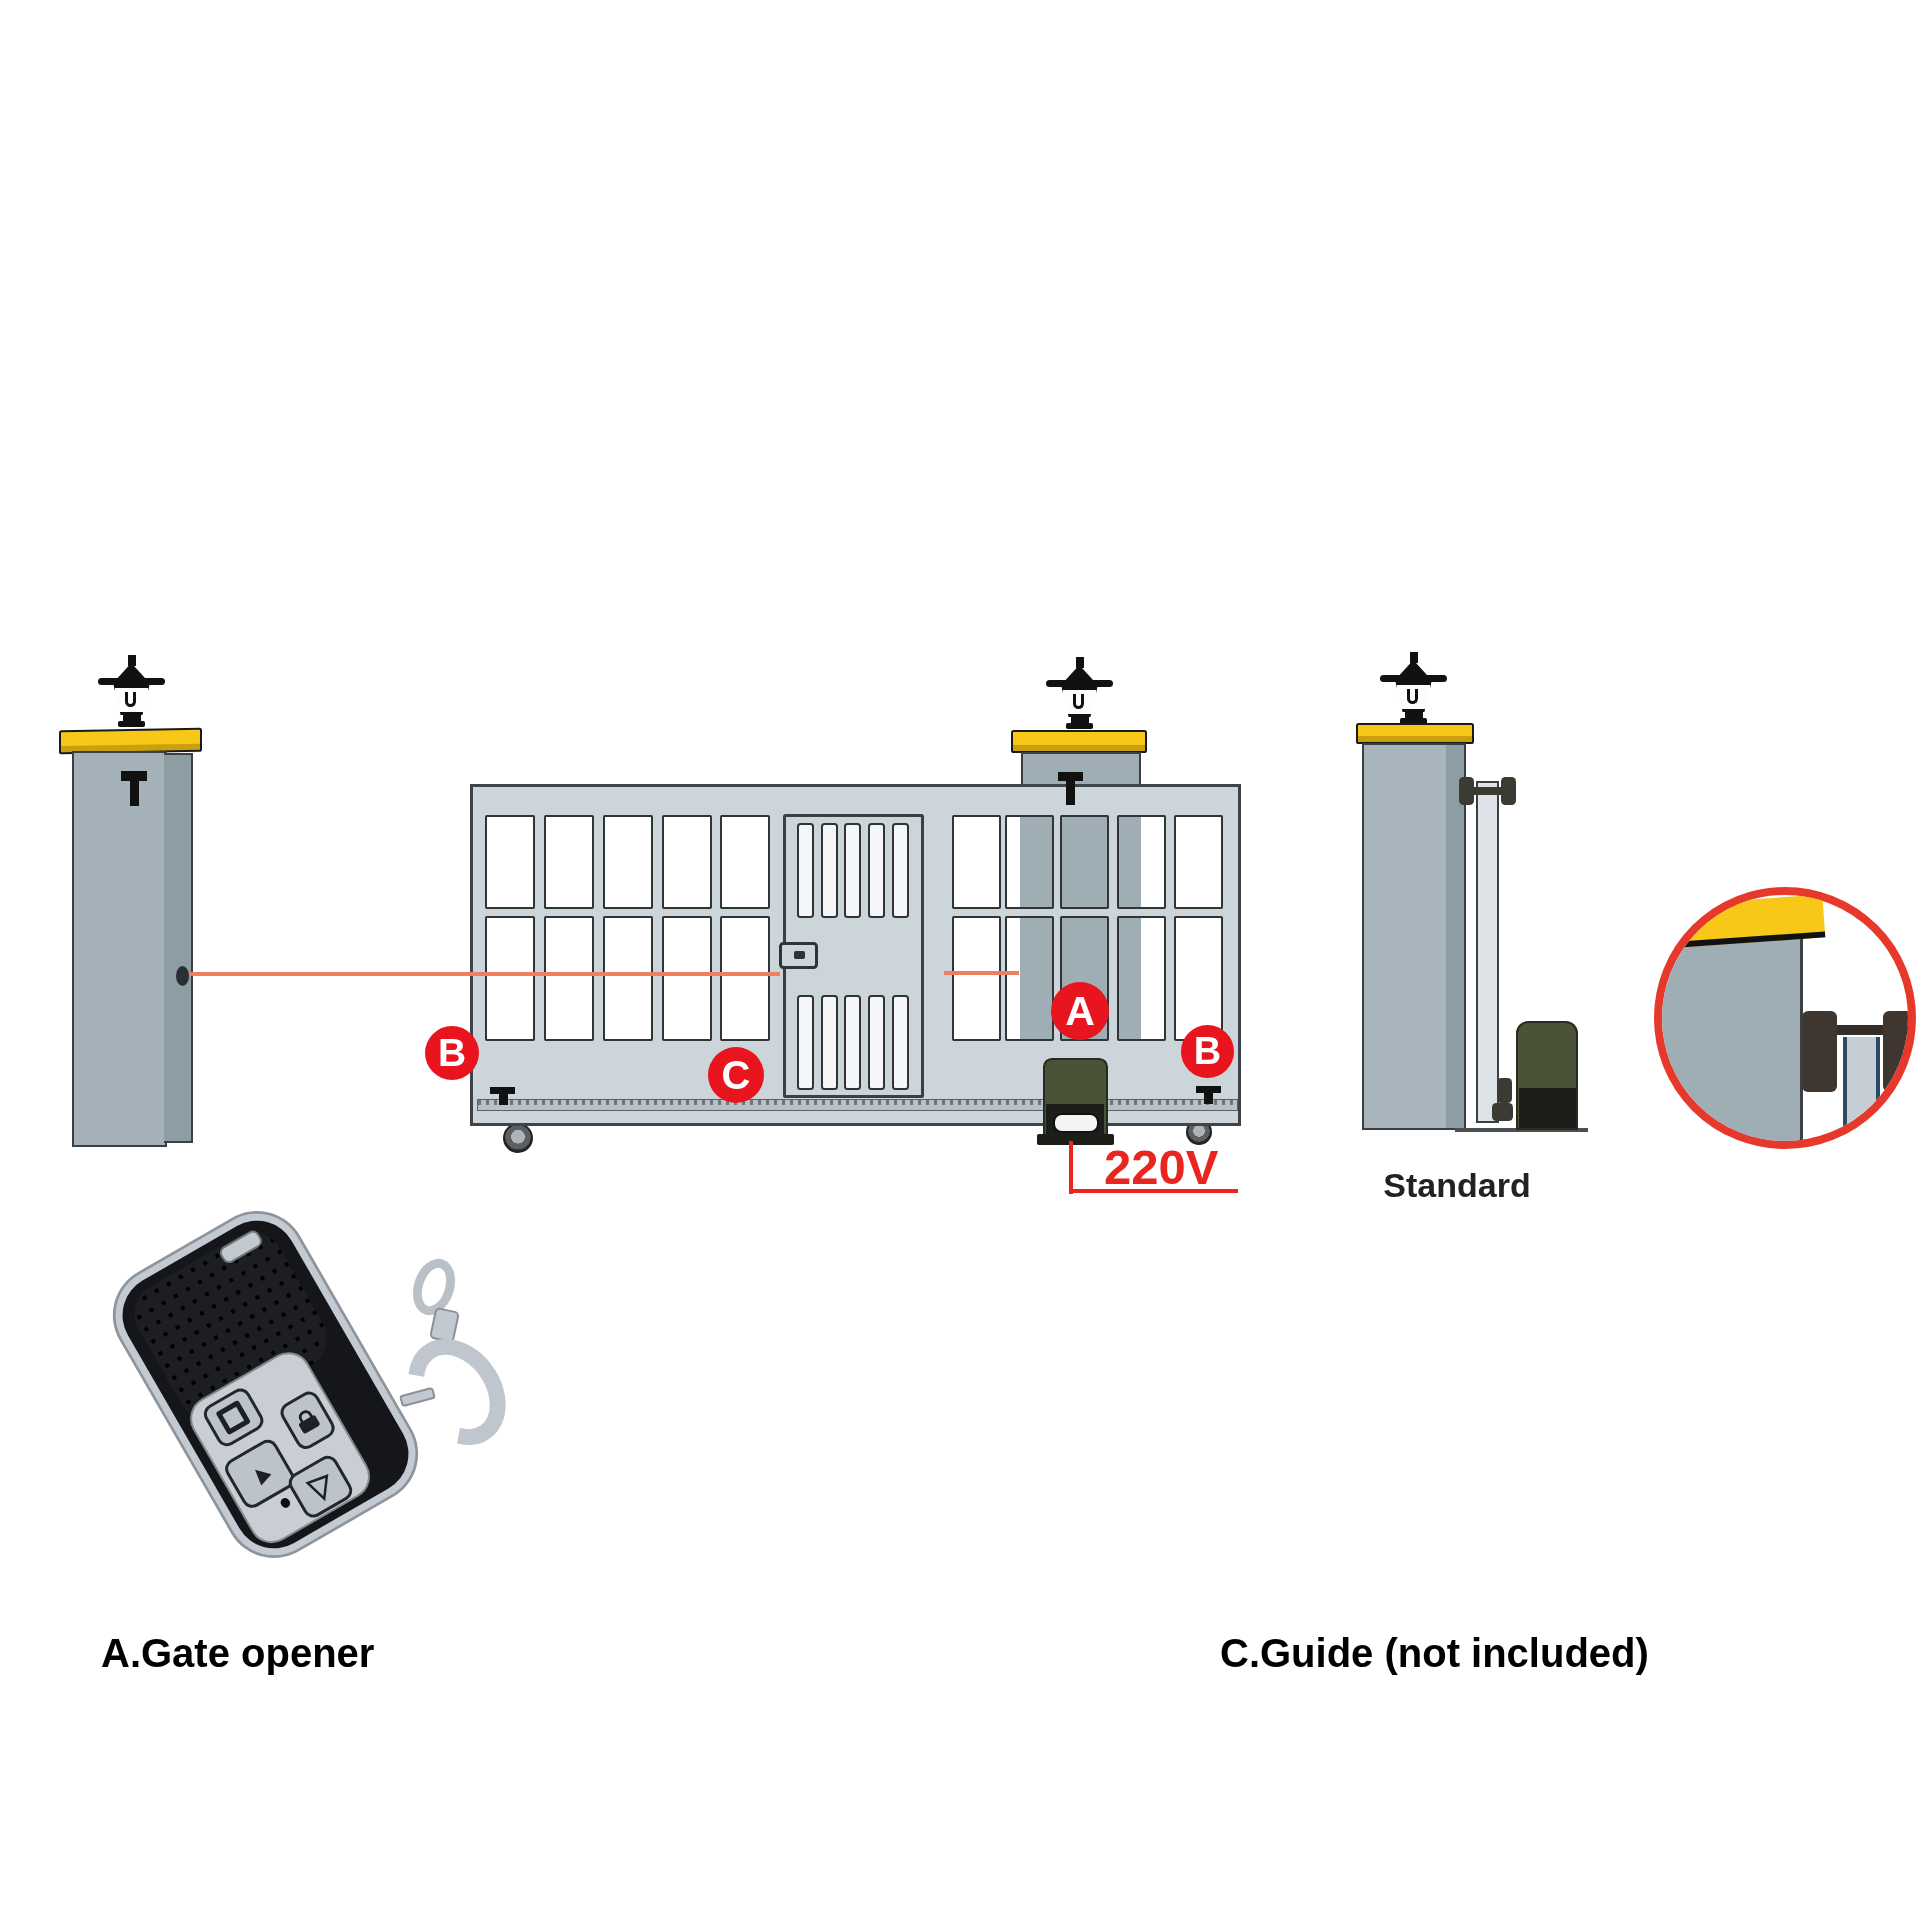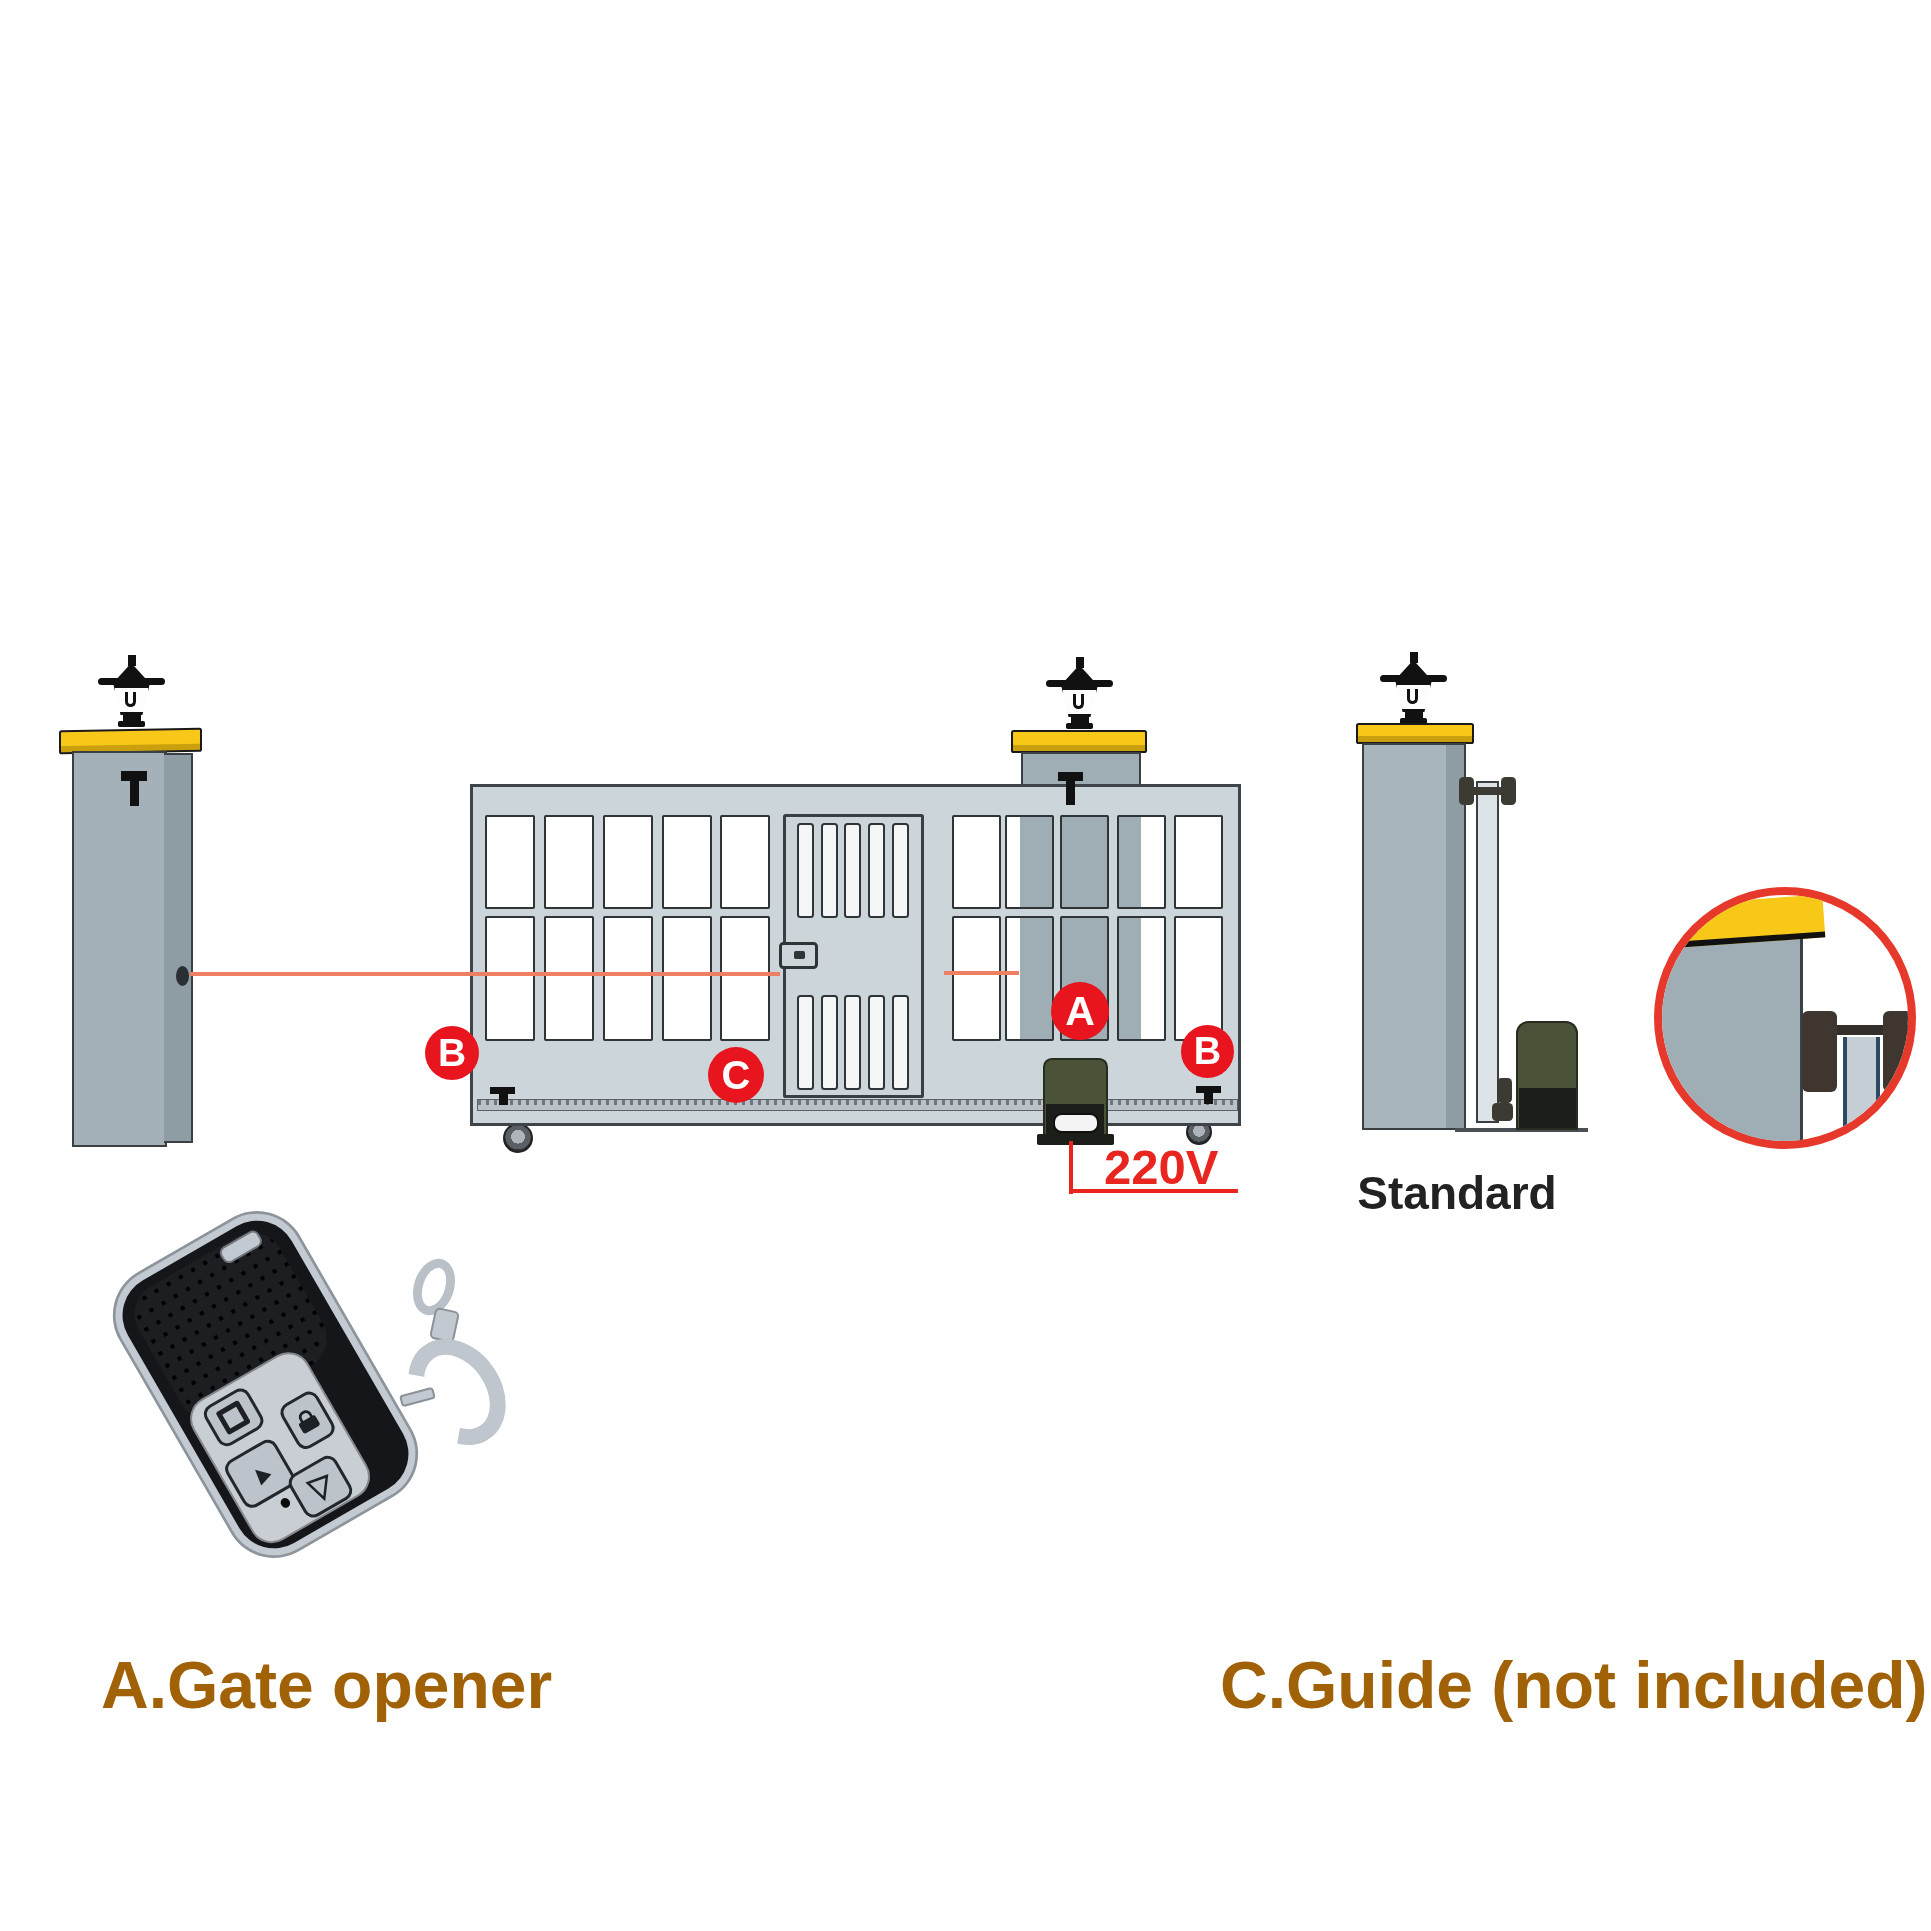--- a/index.html
+++ b/index.html
@@ -2,21 +2,21 @@
 <html style="font-size:14px"><head>
 <meta charset="utf-8">
 <style>
   html,body{margin:0;padding:0;background:#ffffff;}
   #stage{position:relative;width:1931px;height:1931px;background:#ffffff;overflow:hidden;
          font-family:"Liberation Sans", sans-serif;}
   .abs{position:absolute;}
   
   .title{left:0;right:0;top:171px;text-align:center;font-size:133px;font-weight:bold;
          color:#1b1b1b;letter-spacing:1.8px;white-space:nowrap;}
-  .legend-item{top:1631px;font-size:66px;font-weight:bold;color:#a16207;white-space:nowrap;margin-top:16px;}
+  .legend-item{top:1631px;font-size:40px;font-weight:bold;color:#000000;white-space:nowrap;}
   .caption{font-weight:bold;color:#222;text-align:center;white-space:nowrap;}
   .power-text{font-size:49px;font-weight:bold;color:#e8251f;white-space:nowrap;}
   
   .marker{border-radius:50%;background:#e8151e;color:#fff;font-weight:bold;
           display:flex;align-items:center;justify-content:center;z-index:40;}
   
   .pillar-body{background:#a4b1b9;border:2.6px solid #3a3f44;box-sizing:border-box;}
   .pillar-side{background:#8e9ca4;border:2.6px solid #3a3f44;border-left:none;box-sizing:border-box;}
   .pillar-cap{background:#f8c818;border:2.6px solid #1a1a1a;box-sizing:border-box;border-radius:2.6px;
               box-shadow:inset 0 -6.1px 0 #caa00e;}
@@ -197,21 +197,21 @@
   <div class="abs rail" style="left:1476px;top:781px;width:23px;height:342px;"></div>
   <div class="abs bracket" style="left:1461px;top:787px;width:54px;height:8px;border-radius:1.8px;"></div>
   <div class="abs bracket" style="left:1459px;top:777px;width:15px;height:28px;"></div>
   <div class="abs bracket" style="left:1501px;top:777px;width:15px;height:28px;"></div>
   <div class="abs bracket" style="left:1497px;top:1078px;width:15px;height:24.6px;"></div>
   <div class="abs bracket" style="left:1492px;top:1103px;width:21px;height:17.6px;"></div>
   <div class="abs motor" style="left:1516px;top:1021px;width:62px;height:109px;border-radius:12.3px 12.3px 0 0;"></div>
   <div class="abs motor-band" style="left:1519px;top:1088px;width:57px;height:40px;"></div>
   <div class="abs ground" style="left:1455px;top:1128px;width:133px;height:3.5px;"></div>
 
-  <div class="abs caption" style="left:1255px;top:1166px;width:404px;font-size:46px;">Standard</div>
+  <div class="abs caption" style="left:1255px;top:1166px;width:404px;font-size:34px;">Standard</div>
 
   <div class="abs detail">
     <div class="abs" style="left:-10.5px;top:37px;width:151px;height:228px;background:#9fadb5;border:3.5px solid #394046;box-sizing:border-box;"></div>
     <div class="abs" style="left:1.8px;top:5.3px;width:160px;height:37px;background:#f8c818;border-bottom:6.1px solid #111;transform:rotate(-4deg);"></div>
     <div class="abs" style="left:140px;top:130px;width:116px;height:9.7px;background:#332e2a;"></div>
     <div class="abs" style="left:140px;top:116px;width:35px;height:81px;background:#3e362f;border-radius:6.1px;"></div>
     <div class="abs" style="left:221px;top:116px;width:35px;height:81px;background:#3e362f;border-radius:6.1px;"></div>
     <div class="abs" style="left:181px;top:142px;width:37px;height:123px;background:#c5ced4;border-left:4.4px solid #2c4a66;border-right:4.4px solid #2c4a66;box-sizing:border-box;"></div>
   </div>
 

